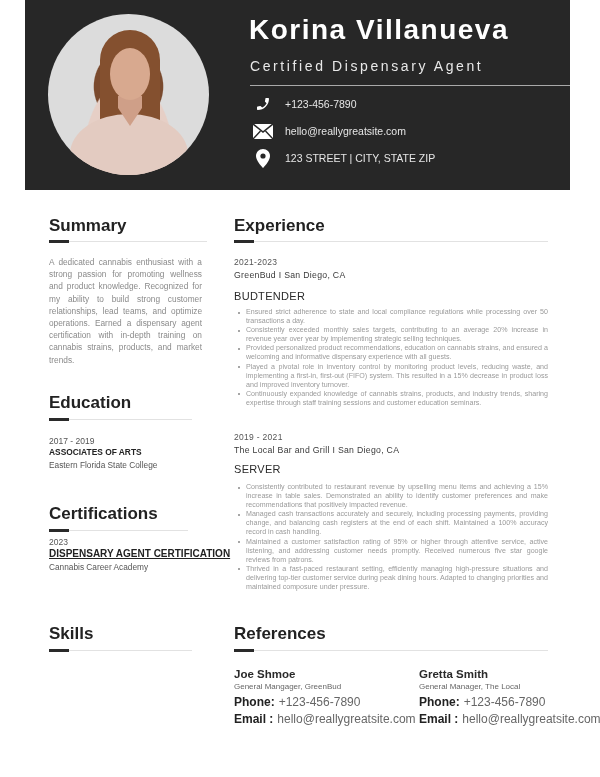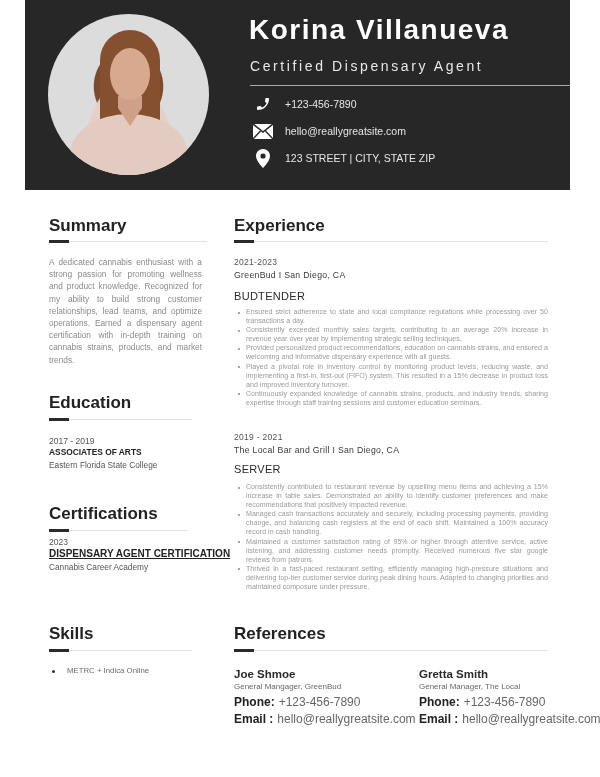--- a/index.html
+++ b/index.html
@@ -121,21 +121,20 @@
 <div class="small gray" style="left:49px; top:537px;">2023</div>
 <div class="small bold" style="left:49px; top:548px; font-size:10px;text-decoration:underline;">DISPENSARY AGENT CERTIFICATION</div>
 <div class="small gray" style="left:49px; top:562px; font-size:8.3px;">Cannabis Career Academy</div>
 
 <div class="sec-title" style="left:49px; top:624px;">Skills</div>
 <div class="rule" style="left:49px; top:649px; width:143px;">
     <div class="dark"></div>
     <div class="light"></div>
   </div>
 <ul class="skills">
-  <li>METRC + Indica Online</li>
 </ul>
 
 <div class="sec-title" style="left:234px; top:216px;">Experience</div>
 <div class="rule" style="left:234px; top:240px; width:314px;">
     <div class="dark"></div>
     <div class="light"></div>
   </div>
 
 <div class="job-date" style="top:257px;">2021-2023</div>
 <div class="job-place" style="top:270px;">GreenBud I San Diego, CA</div>

